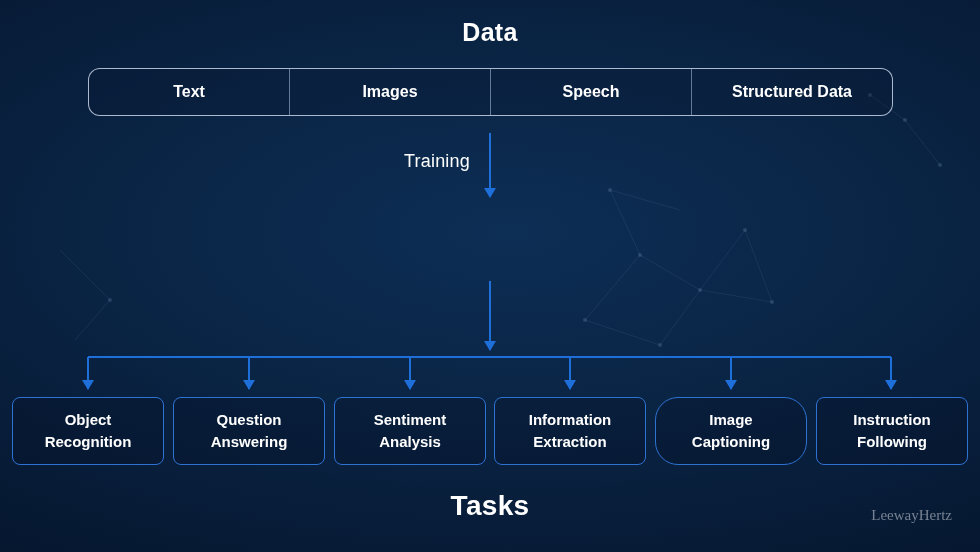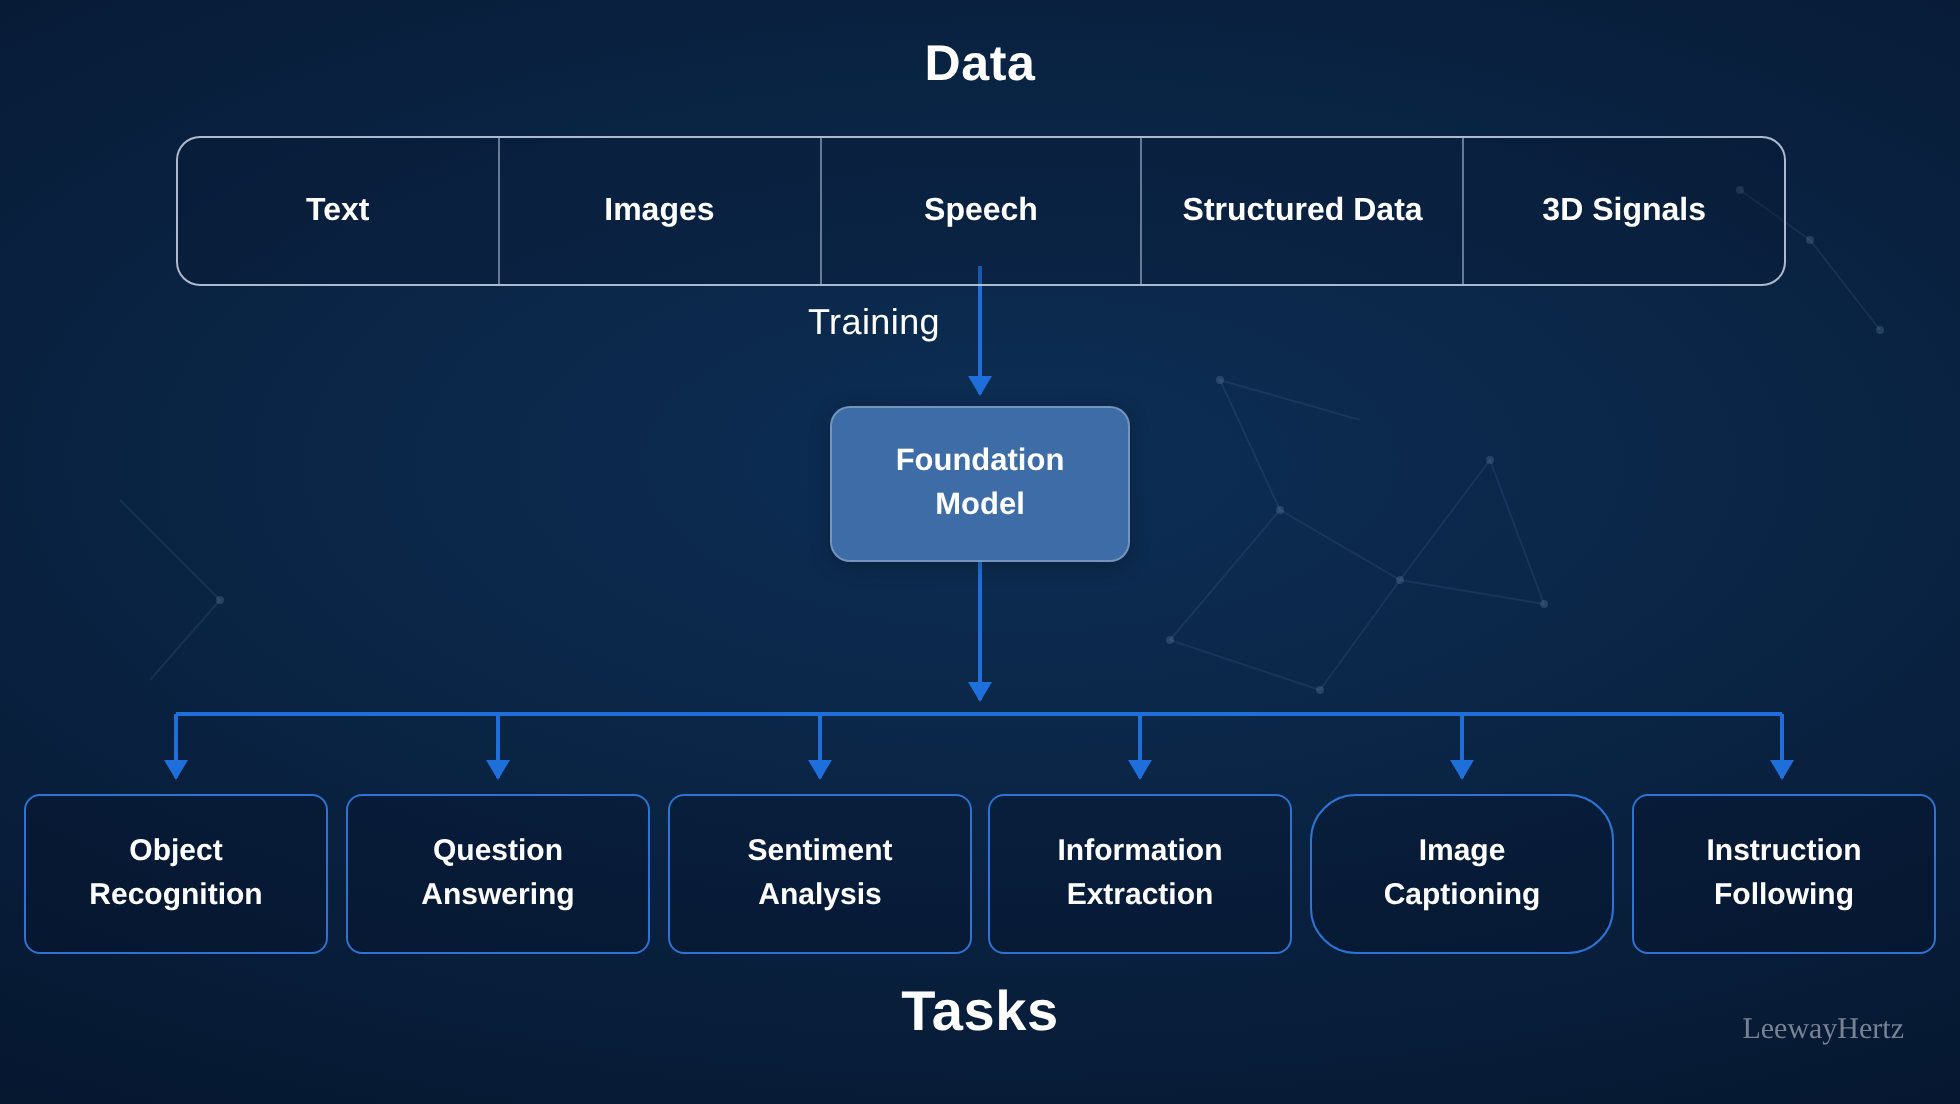--- a/index.html
+++ b/index.html
@@ -26,21 +26,21 @@
   }
   .plexus{position:absolute;inset:0;pointer-events:none;}
   .plexus path{stroke:rgba(150,180,220,0.10);fill:none;stroke-width:1;}
   .plexus circle{fill:rgba(150,180,220,0.20);}
 
   .title-data{
     position:absolute;left:0;top:18px;width:100%;
     text-align:center;font-size:25px;font-weight:bold;letter-spacing:0.3px;
   }
   .data-box{
-    position:absolute;left:88px;top:68px;width:805px;height:75px;
+    position:absolute;left:88px;top:68px;width:805px;height:48px;
     border:1.5px solid rgba(201,214,234,0.85);
     border-radius:12px;
     background:rgba(6,20,44,0.25);
     display:flex;align-items:stretch;
   }
   .data-cell{
     flex:1;display:flex;align-items:center;justify-content:center;
     font-size:16px;font-weight:600;
     border-right:1px solid rgba(176,196,222,0.55);
   }
@@ -62,21 +62,21 @@
     background:var(--foundation-fill);
     border:1px solid rgba(255,255,255,0.28);
     border-radius:10px;
     display:flex;align-items:center;justify-content:center;
     text-align:center;font-size:15.5px;font-weight:bold;line-height:1.4;
     padding:6px 14px;
     box-shadow:0 2px 10px rgba(0,0,0,0.25);
   }
 
   .task-box{
-    position:absolute;top:397px;width:152px;height:80px;
+    position:absolute;top:397px;width:152px;height:68px;
     border:1.5px solid var(--task-border);
     border-radius:8px;
     background:rgba(3,12,30,0.25);
     display:flex;align-items:center;justify-content:center;
     text-align:center;font-size:15px;font-weight:bold;line-height:1.45;
     padding:4px 14px;
   }
   .task-0{left:12px;}  .task-1{left:173px;} .task-2{left:334px;}
   .task-3{left:494px;} .task-4{left:655px;border-radius:23px;} .task-5{left:816px;}
 
@@ -131,26 +131,24 @@
     <line x1="891" y1="357" x2="891" y2="389" marker-end="url(#ah)"></line>
   </svg>
 
   <div class="title-data">Data</div>
 
   <div class="data-box">
     <div class="data-cell">Text</div>
     <div class="data-cell">Images</div>
     <div class="data-cell">Speech</div>
     <div class="data-cell">Structured Data</div>
-    <div class="data-cell">3D Signals</div>
   </div>
 
   <div class="flow-label training">Training</div>
 
-  <div class="foundation-box">Foundation Model</div>
 
   <div class="task-box task-0">Object Recognition</div>
   <div class="task-box task-1">Question Answering</div>
   <div class="task-box task-2">Sentiment Analysis</div>
   <div class="task-box task-3">Information Extraction</div>
   <div class="task-box task-4">Image Captioning</div>
   <div class="task-box task-5">Instruction Following</div>
 
   <div class="title-tasks">Tasks</div>
 

